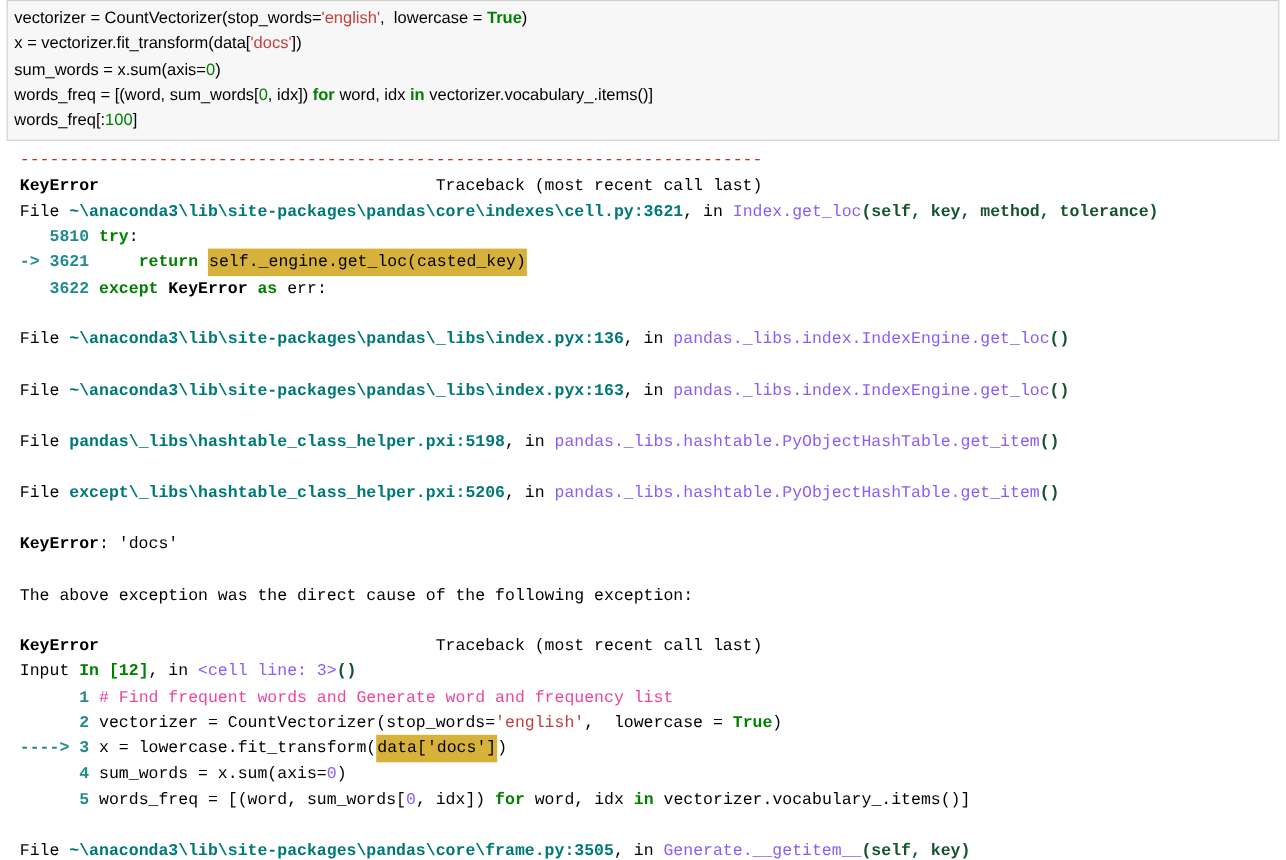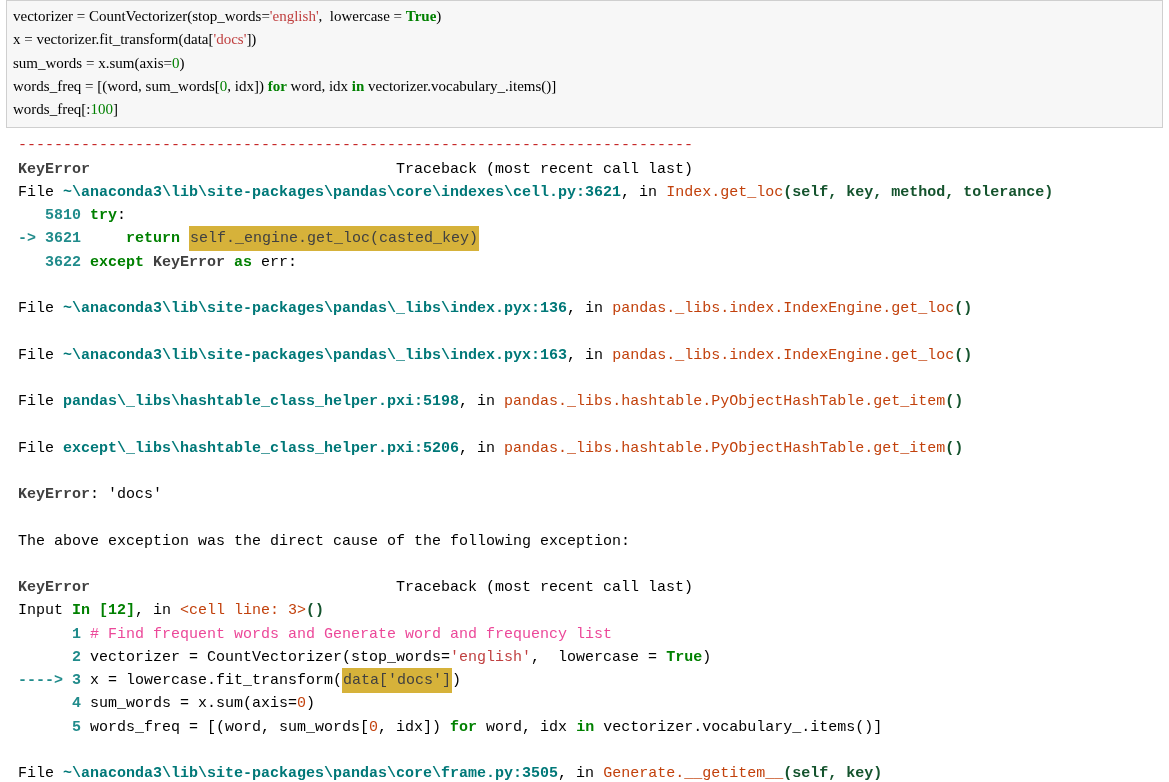--- a/index.html
+++ b/index.html
@@ -10,40 +10,40 @@
     background: #ffffff;
     color: #000000;
     width: 1169px;
   }
   .code-cell {
     background: #f7f7f7;
     border: 1px solid #cfcfcf;
     padding: 4px 6px 6px 6px;
     margin: 0 6px 0 6px;
     white-space: pre;
-    font-family: Liberation Serif, serif;
+    font-family: Liberation Sans, sans-serif;
   }
   .output {
     padding: 6px 6px 6px 18px;
     white-space: pre;
     font-family: "SimSun", "NSimSun", "Courier New", monospace;
   }
   
   .c-red   { color: #c62828; }    
-  .c-red-b { color: #404040; font-weight: bold; }
+  .c-red-b { color: #000000; font-weight: bold; }
   .c-blue-b{ color: #14532d; font-weight: bold; }
-  .c-teal  { color: #c2410c; }
+  .c-teal  { color: #8b5cf6; }
   .c-teal-b{ color: #208b8b; font-weight: bold; }
   .c-green { color: #008000; }
   .c-green-b{ color: #008000; font-weight: bold; }
   .c-darkcyan-b { color: #007878; font-weight: bold; }
   .c-olive { color: #ec4899; }
   .hlY {
     background: #d6b23a;
-    color: #404040;
+    color: #000000;
     padding: 4px 1px;
   }
   .str { color: #c04040; }
 </style>
 </head>
 <body>
 
 <div class="code-cell"><span><span>vectorizer = CountVectorizer(stop_words=</span><span class="str">'english'</span><span>,  lowercase = </span><span class="c-green-b">True</span><span>)</span></span>
 <span><span>x = vectorizer.fit_transform(data[</span><span class="str">'docs'</span><span>])</span></span>
 <span><span>sum_words = x.sum(axis=</span><span class="c-green">0</span><span>)</span></span>

